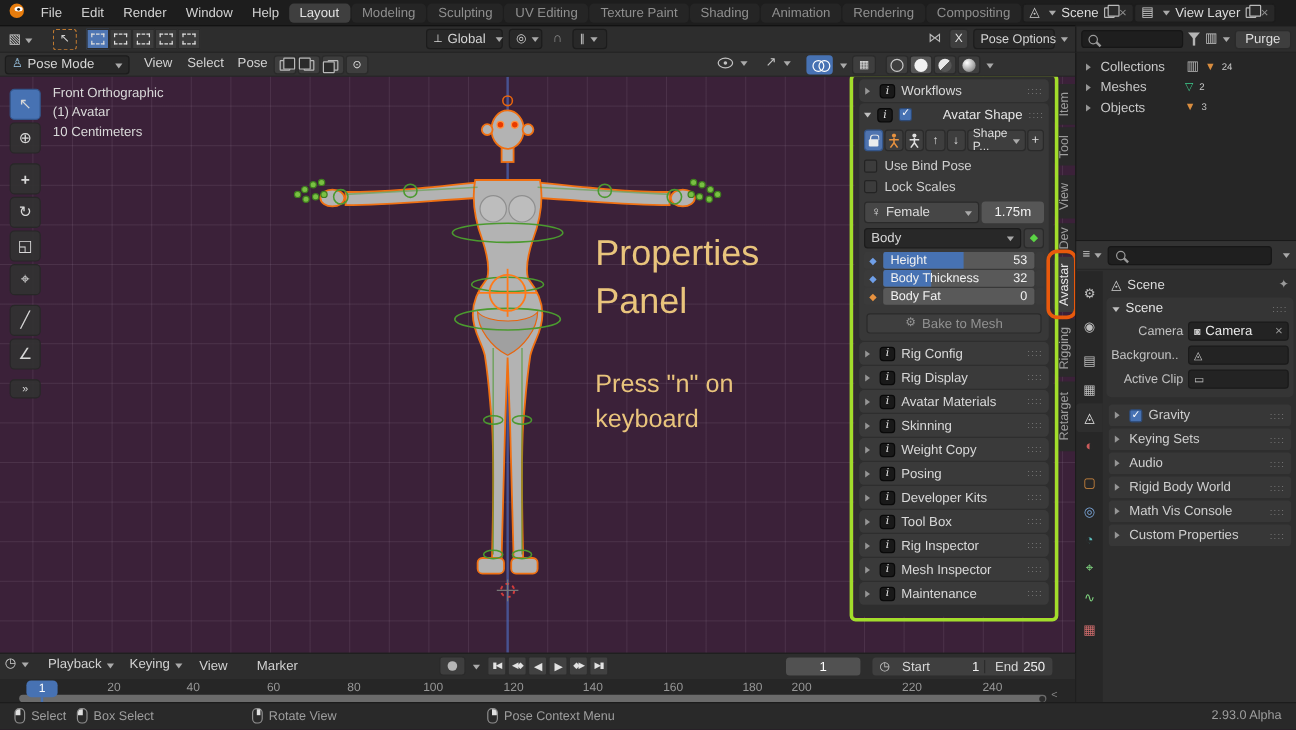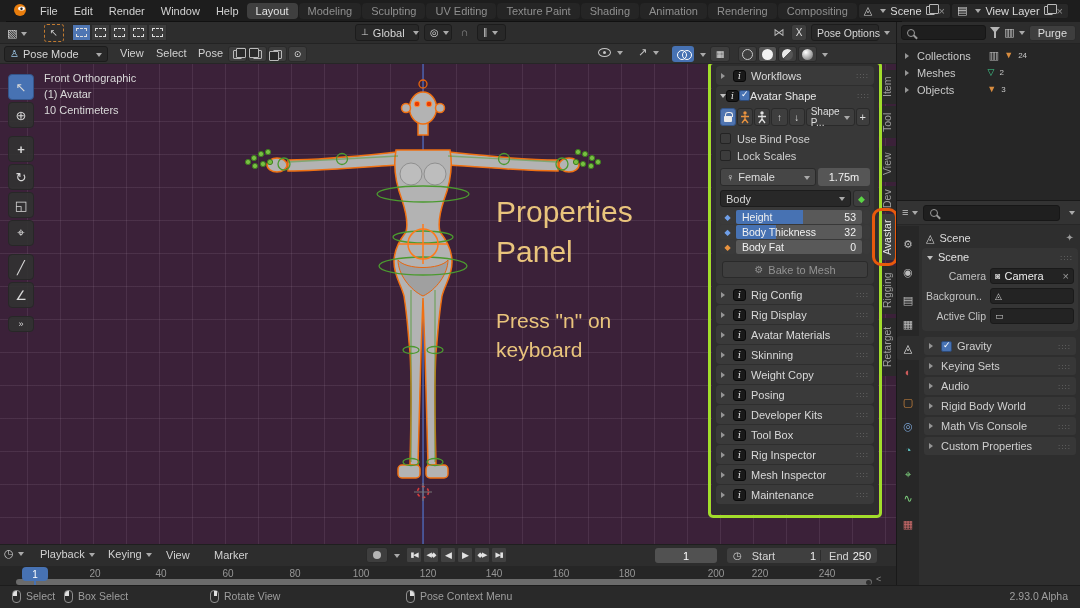--- a/index.html
+++ b/index.html
@@ -61,21 +61,21 @@
   .selsq::before{content:"";width:9px;height:7px;border:1px dashed #dedede;}
   .selsq.act{background:#4f76b3;}
   .tbtn{width:26px;height:26px;border-radius:4px;background:rgba(50,50,50,.92);border:1px solid #272727;display:flex;align-items:center;justify-content:center;color:#d8d8d8;font-size:13px;margin-bottom:2px;}
   .tbtn.act{background:#4772b3;border-color:#33558a;}
   .trbtn{width:16px;height:16px;background:#414141;border:1px solid #2d2d2d;display:flex;align-items:center;justify-content:center;color:#e3e3e3;font-size:7px;letter-spacing:-1px;border-radius:2px;margin-right:1px;}
   sub{font-size:8px;color:#c8c8c8;}
 </style>
 </head>
 <body>
 
-<div class="abs flex" style="left:6px;top:0;width:896px;height:22px;background:#1d1d1d;border-bottom:1px solid #111;padding:0 6px;">
+<div class="abs flex" style="left:0;top:0;width:896px;height:22px;background:#1d1d1d;border-bottom:1px solid #111;padding:0 6px;">
   <span style="flex:none;margin-right:4px;">
     <svg width="16" height="14" viewBox="0 0 16 14">
         <circle cx="8" cy="7" r="6" fill="#e87d0d"></circle>
         <ellipse cx="9.5" cy="5.5" rx="3.4" ry="2.1" fill="#fff"></ellipse>
         <circle cx="9.5" cy="5.8" r="1.2" fill="#1d1d1d"></circle>
       </svg>
   </span>
   <span class="menu">File</span>
   <span class="menu">Edit</span>
   <span class="menu">Render</span>
@@ -350,21 +350,21 @@
 
   <div class="abs" style="left:712px;top:0;width:166px;height:450px;background:#2e2e2e;border-radius:0 0 4px 4px;padding:1px 2px;">
     <div class="np-row">
       <span class="tri-r"></span>
         <span class="info"></span>
       <span class="grow">Workflows</span>
         <span class="dots"></span>
     </div>
 
     <div style="background:#383838;border-radius:4px;margin:1px 2px;padding:0 4px 4px 4px;">
-      <div class="flex" style="height:19px;">
+      <div class="flex" style="height:19px;gap:5px;text-align:right;">
         <span class="tri-d"></span>
           <span class="info"></span>
         <span class="cb on"></span>
         <span class="grow" style="color:#e6e6e6;">Avatar Shape</span>
         <span class="dots"></span>
       </div>
       <div class="flex" style="gap:1px;height:20px;margin:2px 0 4px 0;">
         <div class="btn" style="width:18px;height:18px;background:#4f74b0;border-color:#33558a;">
             <span class="lockic"></span>
           </div>
@@ -727,21 +727,21 @@
   <div class="abs" style="left:0;top:21px;width:896px;height:20px;background:#262626;">
     <span class="tick" style="left:95px;">20</span>
     <span class="tick" style="left:161px;">40</span>
     <span class="tick" style="left:228px;">60</span>
     <span class="tick" style="left:295px;">80</span>
     <span class="tick" style="left:361px;">100</span>
     <span class="tick" style="left:428px;">120</span>
     <span class="tick" style="left:494px;">140</span>
     <span class="tick" style="left:561px;">160</span>
     <span class="tick" style="left:627px;">180</span>
-    <span class="tick" style="left:716px;text-align:right;">200</span>
+    <span class="tick" style="left:668px;text-align:right;">200</span>
     <span class="tick" style="left:760px;">220</span>
     <span class="tick" style="left:827px;">240</span>
     <div class="abs" style="left:16px;top:13px;width:856px;height:6px;background:#6b6b6b;border-radius:3px;">
       <span style="position:absolute;right:1px;top:0.5px;width:5px;height:5px;border-radius:50%;background:#2c2c2c;display:block;"></span>
     </div>
     <span class="abs" style="left:876px;top:8px;color:#8a8a8a;font-size:9px;">&lt;</span>
     <div class="abs" style="left:22px;top:1px;width:26px;height:14px;background:#4772b3;border-radius:4px;display:flex;align-items:center;justify-content:center;color:#fff;font-size:10px;">
       <span>1</span>
     </div>
     <div class="abs" style="left:34px;top:15px;width:2px;height:5px;background:#4772b3;"></div>

